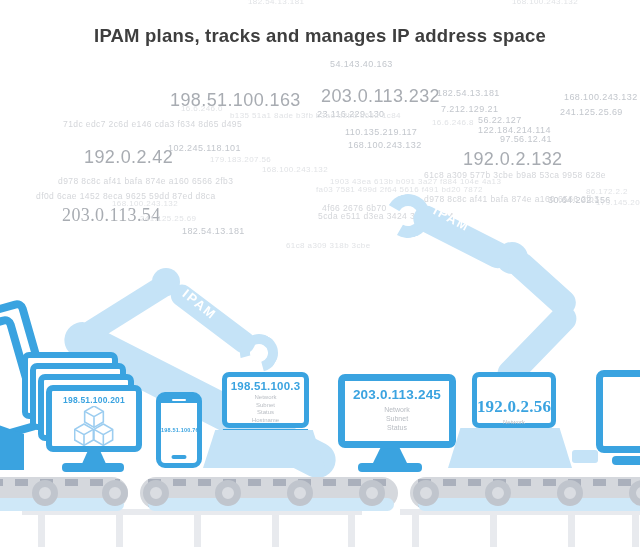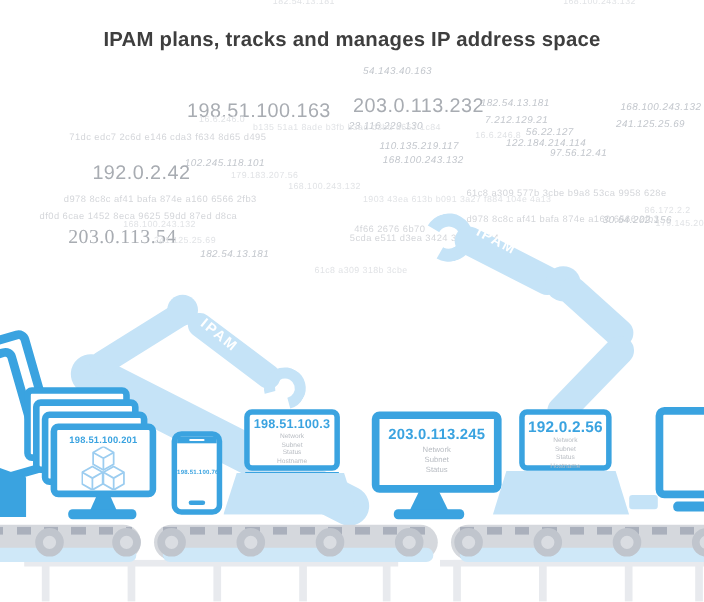--- a/index.html
+++ b/index.html
@@ -18,21 +18,21 @@
     --screen-gray:#b9bdc3;
   }
 
   .title { position:absolute; left:0; right:0; top:25px; text-align:center;
            font-size:18.5px; font-weight:bold; color:#3e3e3e; letter-spacing:.2px; z-index:6; }
 
   
   .cloud { position:absolute; inset:0; z-index:1; }
   .cloud-ip { position:absolute; white-space:nowrap; letter-spacing:.4px; }
   .cloud-ip.lg { font-size:18px; color:#a8acb2; }
-  .cloud-ip.md { font-size:9px;  color:#c3c7cd;font-style:italic; }
+  .cloud-ip.md { font-size:9px;  color:#c3c7cd; }
   .cloud-ip.sm { font-size:8.5px; color:#d4d6da; }
   .cloud-ip.xs { font-size:8px;  color:#e1e3e6; }
 
   
   .arm { position:absolute; inset:0; z-index:2; }
   .bar { position:absolute; background:var(--lite); border-radius:99px; }
   .joint { position:absolute; background:var(--lite); border-radius:50%; }
   .claw { position:absolute; border:10px solid var(--lite); border-radius:50%; background:transparent; }
   .claw-left  { left:240px; top:334px; width:38px; height:38px; border-width:10px; border-bottom-color:transparent; transform:rotate(30deg); }
   .claw-right { left:386px; top:194px; width:44px; height:44px; border-width:12px; border-left-color:transparent; transform:rotate(-15deg); }
@@ -89,28 +89,29 @@
 <body>
 
 <div class="stage">
 
   <div class="title">IPAM plans, tracks and manages IP address space</div>
 
   <div class="cloud">
       <span class="cloud-ip lg" style="left: 170px; top: 90px;">198.51.100.163</span>
       <span class="cloud-ip lg" style="left: 321px; top: 86px;">203.0.113.232</span>
       <span class="cloud-ip lg" style="left: 84px; top: 147px;">192.0.2.42</span>
+      <span class="cloud-ip lg" style="left: 463px; top: 149px;">192.0.2.132</span>
       <span class="cloud-ip lg" style="left: 62px; top: 205px; font-family: Liberation Serif, serif;">203.0.113.54</span>
       <span class="cloud-ip md" style="left: 437px; top: 88px;">182.54.13.181</span>
       <span class="cloud-ip md" style="left: 564px; top: 92px;">168.100.243.132</span>
       <span class="cloud-ip md" style="left: 441px; top: 104px;">7.212.129.21</span>
       <span class="cloud-ip md" style="left: 560px; top: 107px;">241.125.25.69</span>
       <span class="cloud-ip md" style="left: 317px; top: 109px;">23.116.229.130</span>
       <span class="cloud-ip md" style="left: 345px; top: 127px;">110.135.219.117</span>
-      <span class="cloud-ip md" style="left: 460px; top: 125px;">122.184.214.114</span>
+      <span class="cloud-ip md" style="left: 478px; top: 125px;">122.184.214.114</span>
       <span class="cloud-ip md" style="left: 500px; top: 134px;">97.56.12.41</span>
       <span class="cloud-ip md" style="left: 348px; top: 140px;">168.100.243.132</span>
       <span class="cloud-ip md" style="left: 168px; top: 143px;">102.245.118.101</span>
       <span class="cloud-ip xs" style="left: 210px; top: 155px;">179.183.207.56</span>
       <span class="cloud-ip md" style="left: 330px; top: 59px;">54.143.40.163</span>
       <span class="cloud-ip xs" style="left: 432px; top: 118px;">16.6.246.8</span>
       <span class="cloud-ip md" style="left: 478px; top: 115px;">56.22.127</span>
       <span class="cloud-ip xs" style="left: 181px; top: 104px;">16.6.246.0</span>
       <span class="cloud-ip xs" style="left: 140px; top: 214px;">241.125.25.69</span>
       <span class="cloud-ip md" style="left: 182px; top: 226px;">182.54.13.181</span>
@@ -123,20 +124,21 @@
       <span class="cloud-ip xs" style="left: 512px; top: -3px;">168.100.243.132</span>
       <span class="cloud-ip sm" style="left: 63px; top: 119px;">71dc edc7 2c6d e146 cda3 f634 8d65 d495</span>
       <span class="cloud-ip sm" style="left: 58px; top: 176px;">d978 8c8c af41 bafa 874e a160 6566 2fb3</span>
       <span class="cloud-ip sm" style="left: 36px; top: 191px;">df0d 6cae 1452 8eca 9625 59dd 87ed d8ca</span>
       <span class="cloud-ip sm" style="left: 424px; top: 170px;">61c8 a309 577b 3cbe b9a8 53ca 9958 628e</span>
       <span class="cloud-ip sm" style="left: 424px; top: 194px;">d978 8c8c af41 bafa 874e a160 6566 2fb3</span>
       <span class="cloud-ip xs" style="left: 230px; top: 111px;">b135 51a1 8ade b3fb b3ad d3bd d652 1c84</span>
       <span class="cloud-ip sm" style="left: 322px; top: 203px;">4f66 2676 6b70</span>
       <span class="cloud-ip sm" style="left: 318px; top: 211px;">5cda e511 d3ea 3424 3451 6a34</span>
       <span class="cloud-ip xs" style="left: 330px; top: 177px;">1903 43ea 613b b091 3a27 f884 104e 4a13</span>
+      <span class="cloud-ip xs" style="left: 316px; top: 185px;">fa03 7581 499d 2f64 5616 f491 bd20 7872</span>
       <span class="cloud-ip xs" style="left: 286px; top: 241px;">61c8 a309 318b 3cbe</span>
     </div>
 
   <div class="arm">
     <div class="bar bar-a"></div>
     <div class="bar bar-b"></div>
     <div class="joint j-left"></div>
     <div class="bar bar-c"></div>
     <div class="claw claw-left"></div>
     <div class="armlabel l">IPAM</div>
@@ -226,21 +228,21 @@
         </div>
       </div>
       <div class="stand" style="left:372px; top:446px; width:36px; height:19px;"></div>
       <div class="base" style="left:358px; top:463px; width:64px; height:9px;"></div>
     </div>
 
     <div class="shadow" style="left:448px; top:428px; width:124px; height:40px; clip-path:polygon(10% 0,90% 0,100% 100%,0 100%);"></div>
     <div>
       <div class="frame" style="left:472px; top:372px; width:84px; height:56px; border-width:5px;">
         <div class="screen-content">
-          <div class="screen-ip" style="font-size:14px; margin-top:3px;">192.0.2.56</div>
+          <div class="screen-ip" style="font-size:17px; margin-top:20px;font-family:Liberation Serif, serif;">192.0.2.56</div>
           <div class="screen-fields" style="font-size:6px; margin-top:2px;">
             <div>Network</div>
             <div>Subnet</div>
             <div>Status</div>
             <div>Hostname</div>
           </div>
         </div>
       </div>
       <div class="kb" style="left:463px; top:429px; width:100px; height:33px;">
         <div class="kb-keys"></div>

